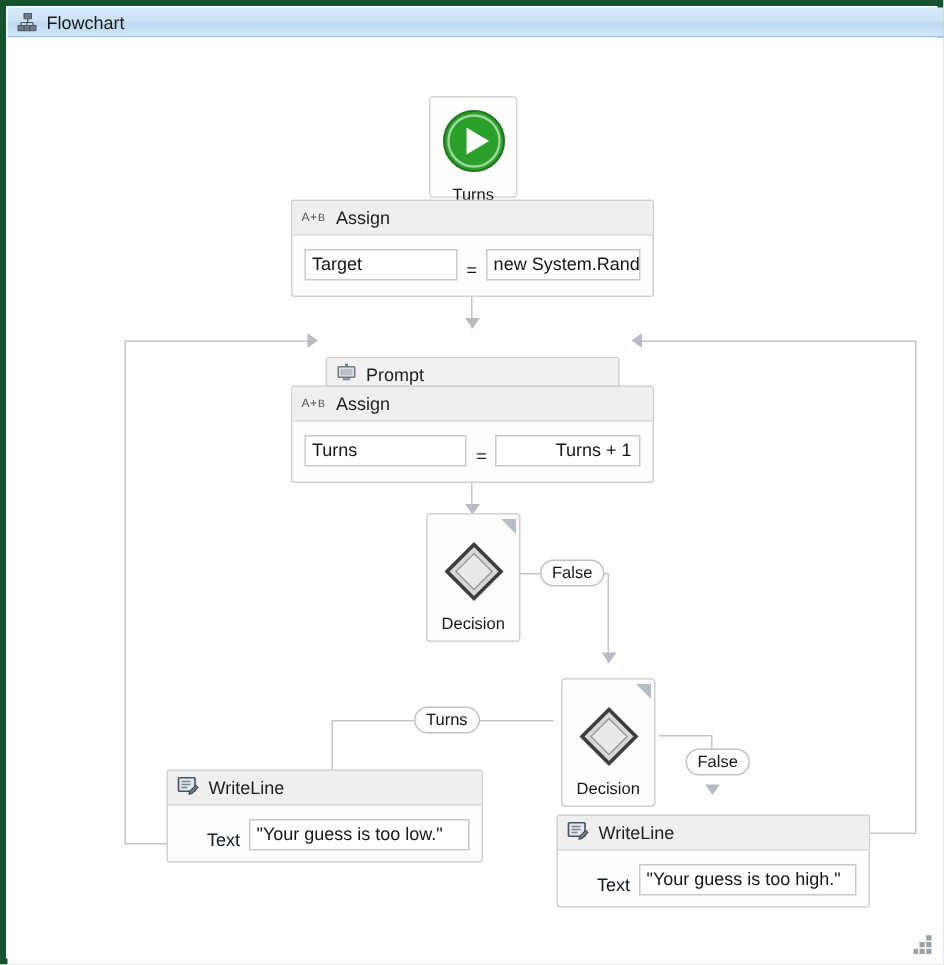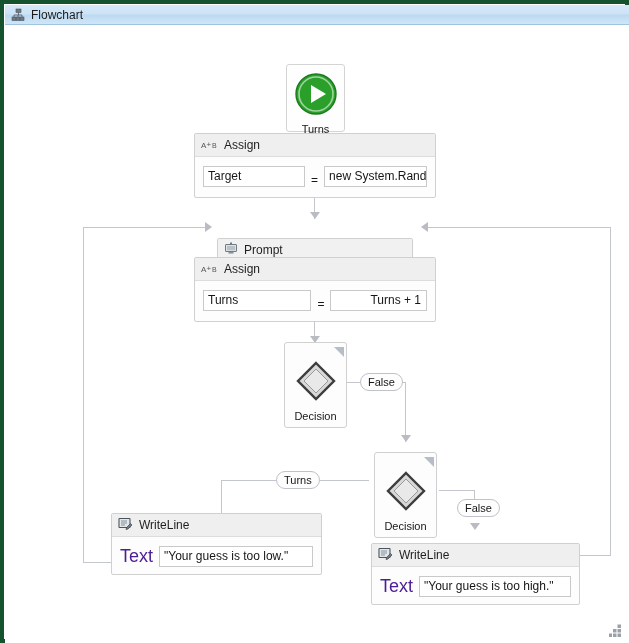--- a/index.html
+++ b/index.html
@@ -71,22 +71,23 @@
     line-height:19px;
     padding:0 4px;
     overflow:hidden;
     white-space:nowrap;
   }
   .eq{
     font-size:12px;color:#161616;
     margin:0 6px;
   }
   .lbl{
-    font-size:18px;color:#4c1d95;
+    font-size:12px;color:#0f172a;
     margin-right:6px;
+    margin-left:18px;
   }
   
   #start-node{
     left:281px;top:39px;width:59px;height:68px;
     background:#fefefe;border:1px solid #d4d4d4;
     border-radius:3px;
     display:flex;flex-direction:column;
     align-items:center;justify-content:flex-start;
     padding-top:7px;box-sizing:border-box;
   }

